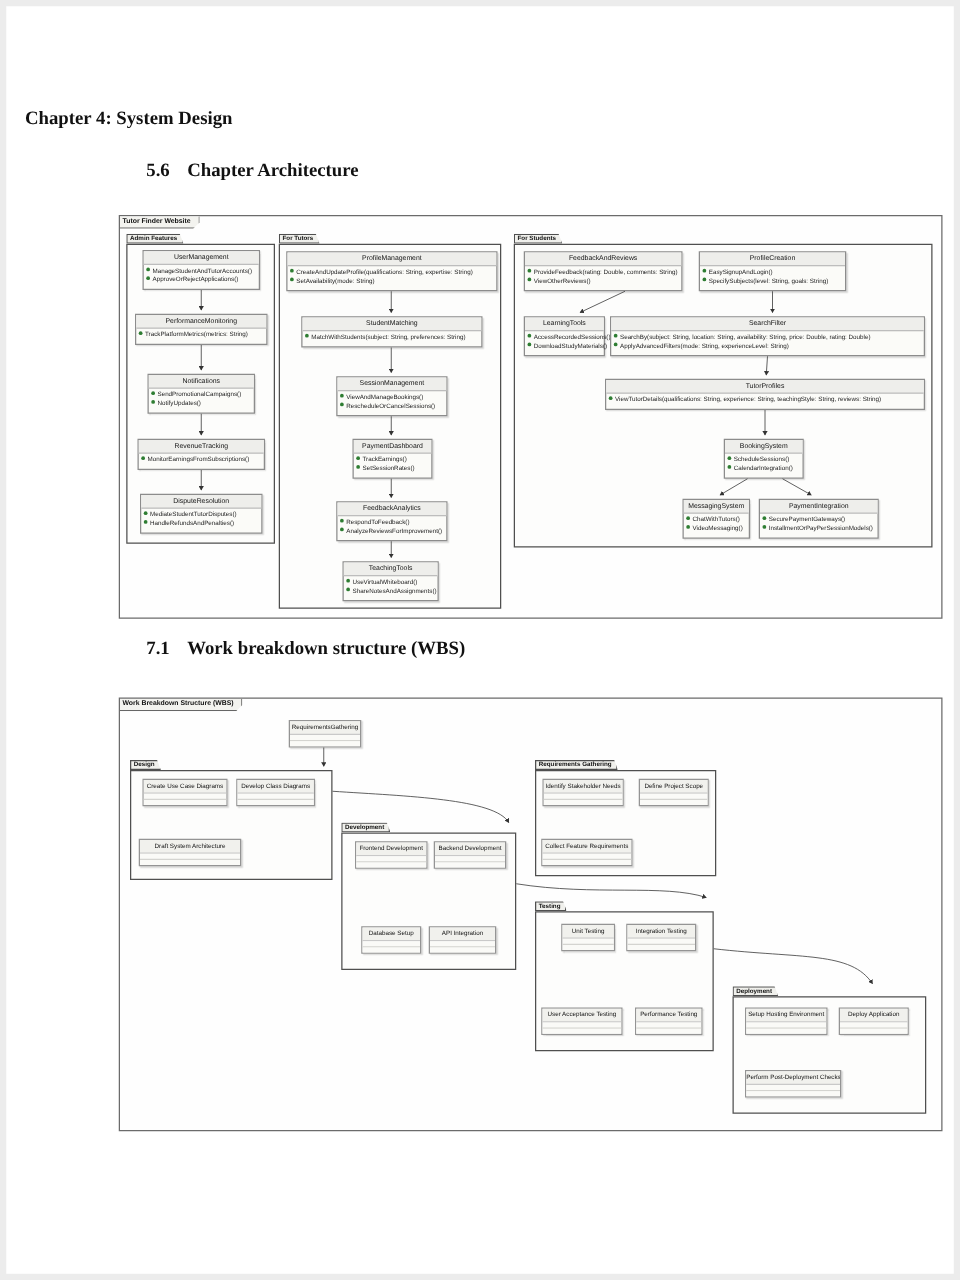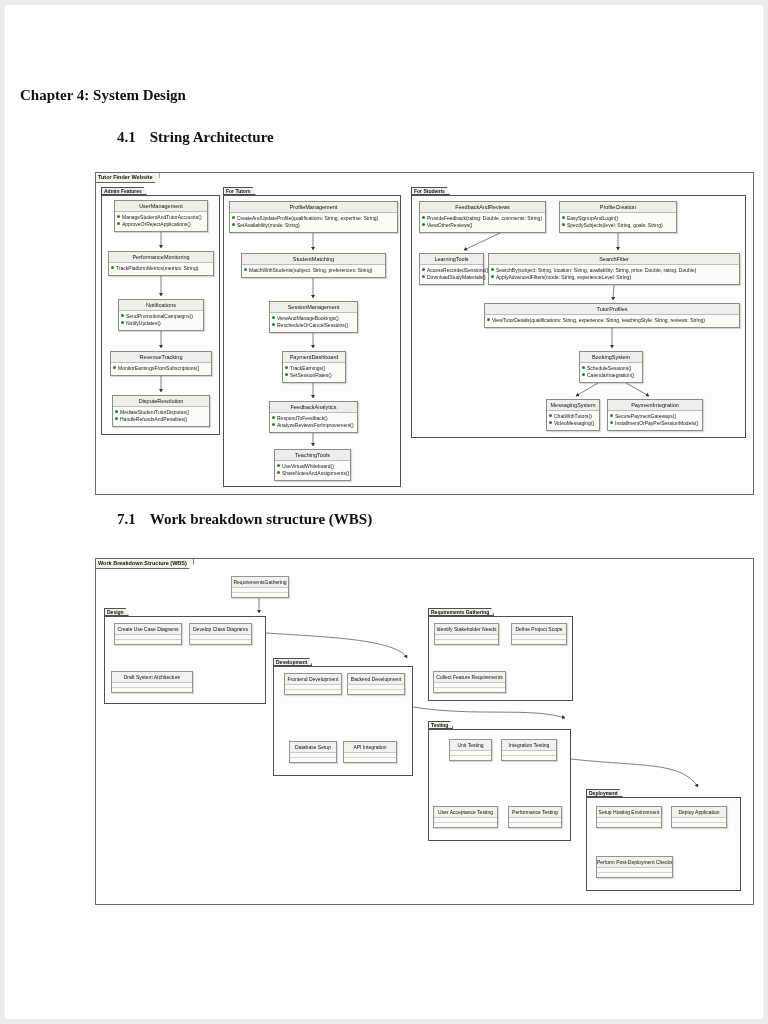--- a/index.html
+++ b/index.html
@@ -41,21 +41,21 @@
   svg.arrows{position:absolute;inset:0;width:100%;height:100%;z-index:4;pointer-events:none;}
 </style>
 </head>
 <body>
 
 <div class="page">
   <div class="page-edge"></div>
 
   <div class="chapter">Chapter 4: System Design</div>
   <div class="sec sec41">
-    <span class="num">4.1</span><span>String Architecture</span>
+    <span class="num">5.6</span><span>Chapter Architecture</span>
   </div>
   <div class="sec sec42">
     <span class="num">7.1</span><span>Work breakdown structure (WBS)</span>
   </div>
 
   <div class="diagram" style="left:95px;top:172px;width:657px;height:321px;">
     <div class="ftab">Tutor Finder Website</div>
 
     <div class="pkg-tab" style="left:5px;top:14px;">Admin Features</div>
     <div class="pkg" style="left:5px;top:22px;width:119px;height:240px;"></div>

